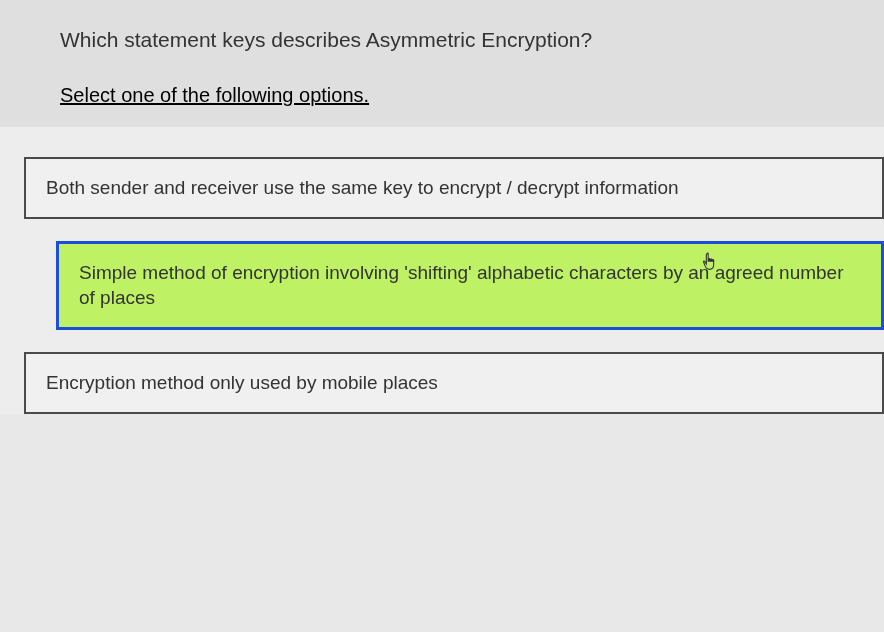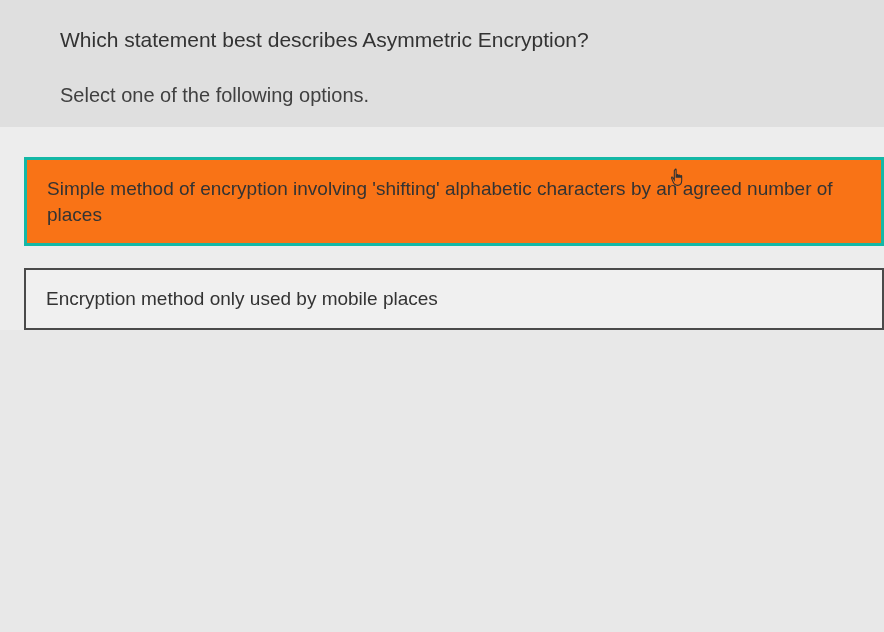--- a/index.html
+++ b/index.html
@@ -20,61 +20,66 @@
       padding: 28px 40px 20px 60px;
     }
     .question-text {
       font-size: 21px;
       color: #333;
       font-weight: 400;
       margin-bottom: 32px;
     }
     .instruction-text {
       font-size: 20px;
-      color: #404040;
+      color: #000000;
       font-weight: 400;
+      text-decoration: underline;
     }
     .options-area {
       padding: 30px 0 0 24px;
       background: #ededed;
     }
     .option {
       border: 2px solid #4a4a4a;
       background: #f0f0f0;
       padding: 16px 20px;
       margin-bottom: 22px;
       font-size: 19px;
       color: #333;
       line-height: 1.35;
       cursor: pointer;
       position: relative;
     }
     .option.highlighted {
-      border: 3px solid #14b8a6;
-      background: #f97316;
+      border: 3px solid #1d4ed8;
+      background: #bef264;
+      margin-left: 32px;
     }
     .cursor-icon {
       position: absolute;
       top: 6px;
       left: 640px;
       width: 22px;
       height: 24px;
       pointer-events: none;
     }
   </style>
 </head>
 <body>
 
 <div class="header-area">
-  <div class="question-text">Which statement best describes Asymmetric Encryption?</div>
+  <div class="question-text">Which statement keys describes Asymmetric Encryption?</div>
   <div class="instruction-text">Select one of the following options.</div>
 </div>
 
 <div class="options-area">
 
+  <div class="option">
+    <span>Both sender and receiver use the same key to encrypt / decrypt information</span>
+  </div>
 
   <div class="option highlighted">
     <span>Simple method of encryption involving 'shifting' alphabetic characters by an agreed number of places</span>
     <span class="cursor-icon">
       <svg viewBox="0 0 24 24" width="22" height="24">
         <path d="M9 3 C9 2 10 2 10 3 L10 11 L11 11 L11 9 C11 8 12 8 12 9 L12 11 L13 11 L13 9.5 C13 8.5 14 8.5 14 9.5 L14 11 L15 11 L15 10 C15 9 16 9 16 10 L16 15 C16 18 14 20 11.5 20 C9 20 7.5 18.5 6.5 16 L5 12 C4.7 11 5.7 10.5 6.2 11.3 L8 14 L8 4 C8 3 9 3 9 3 Z" fill="none" stroke="#333" stroke-width="1.2"></path>
       </svg>
     </span>
   </div>
 

